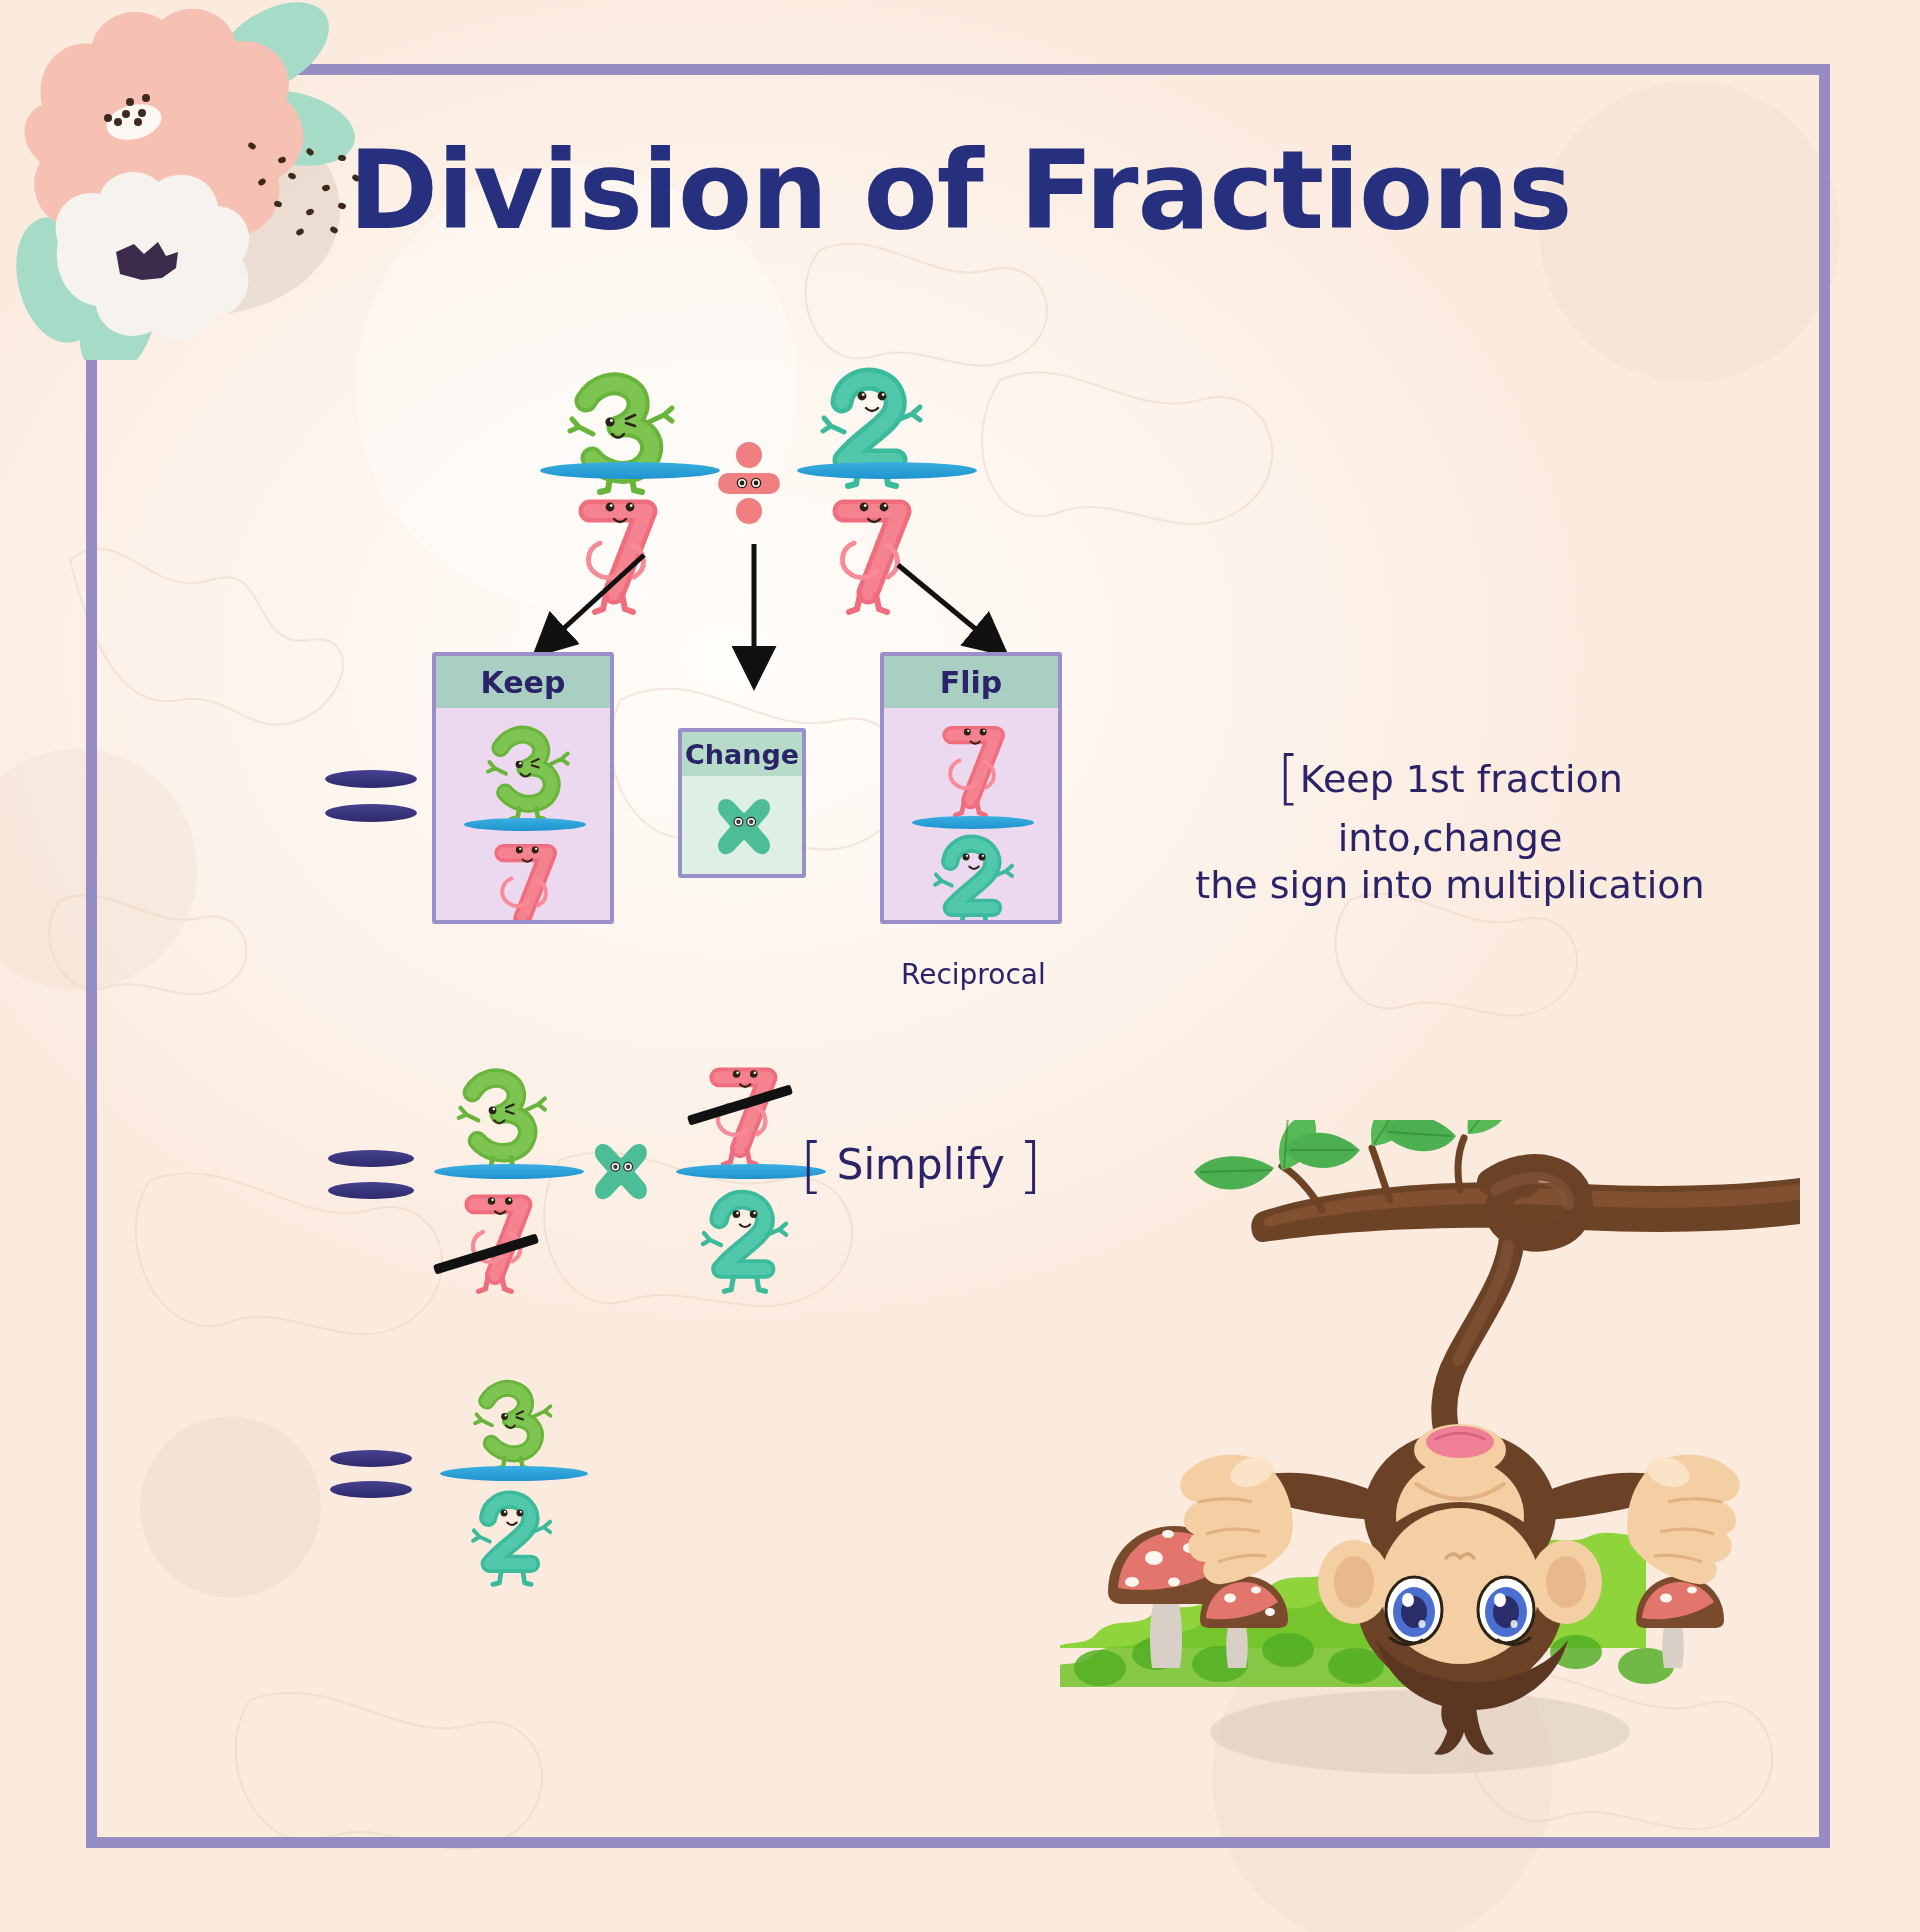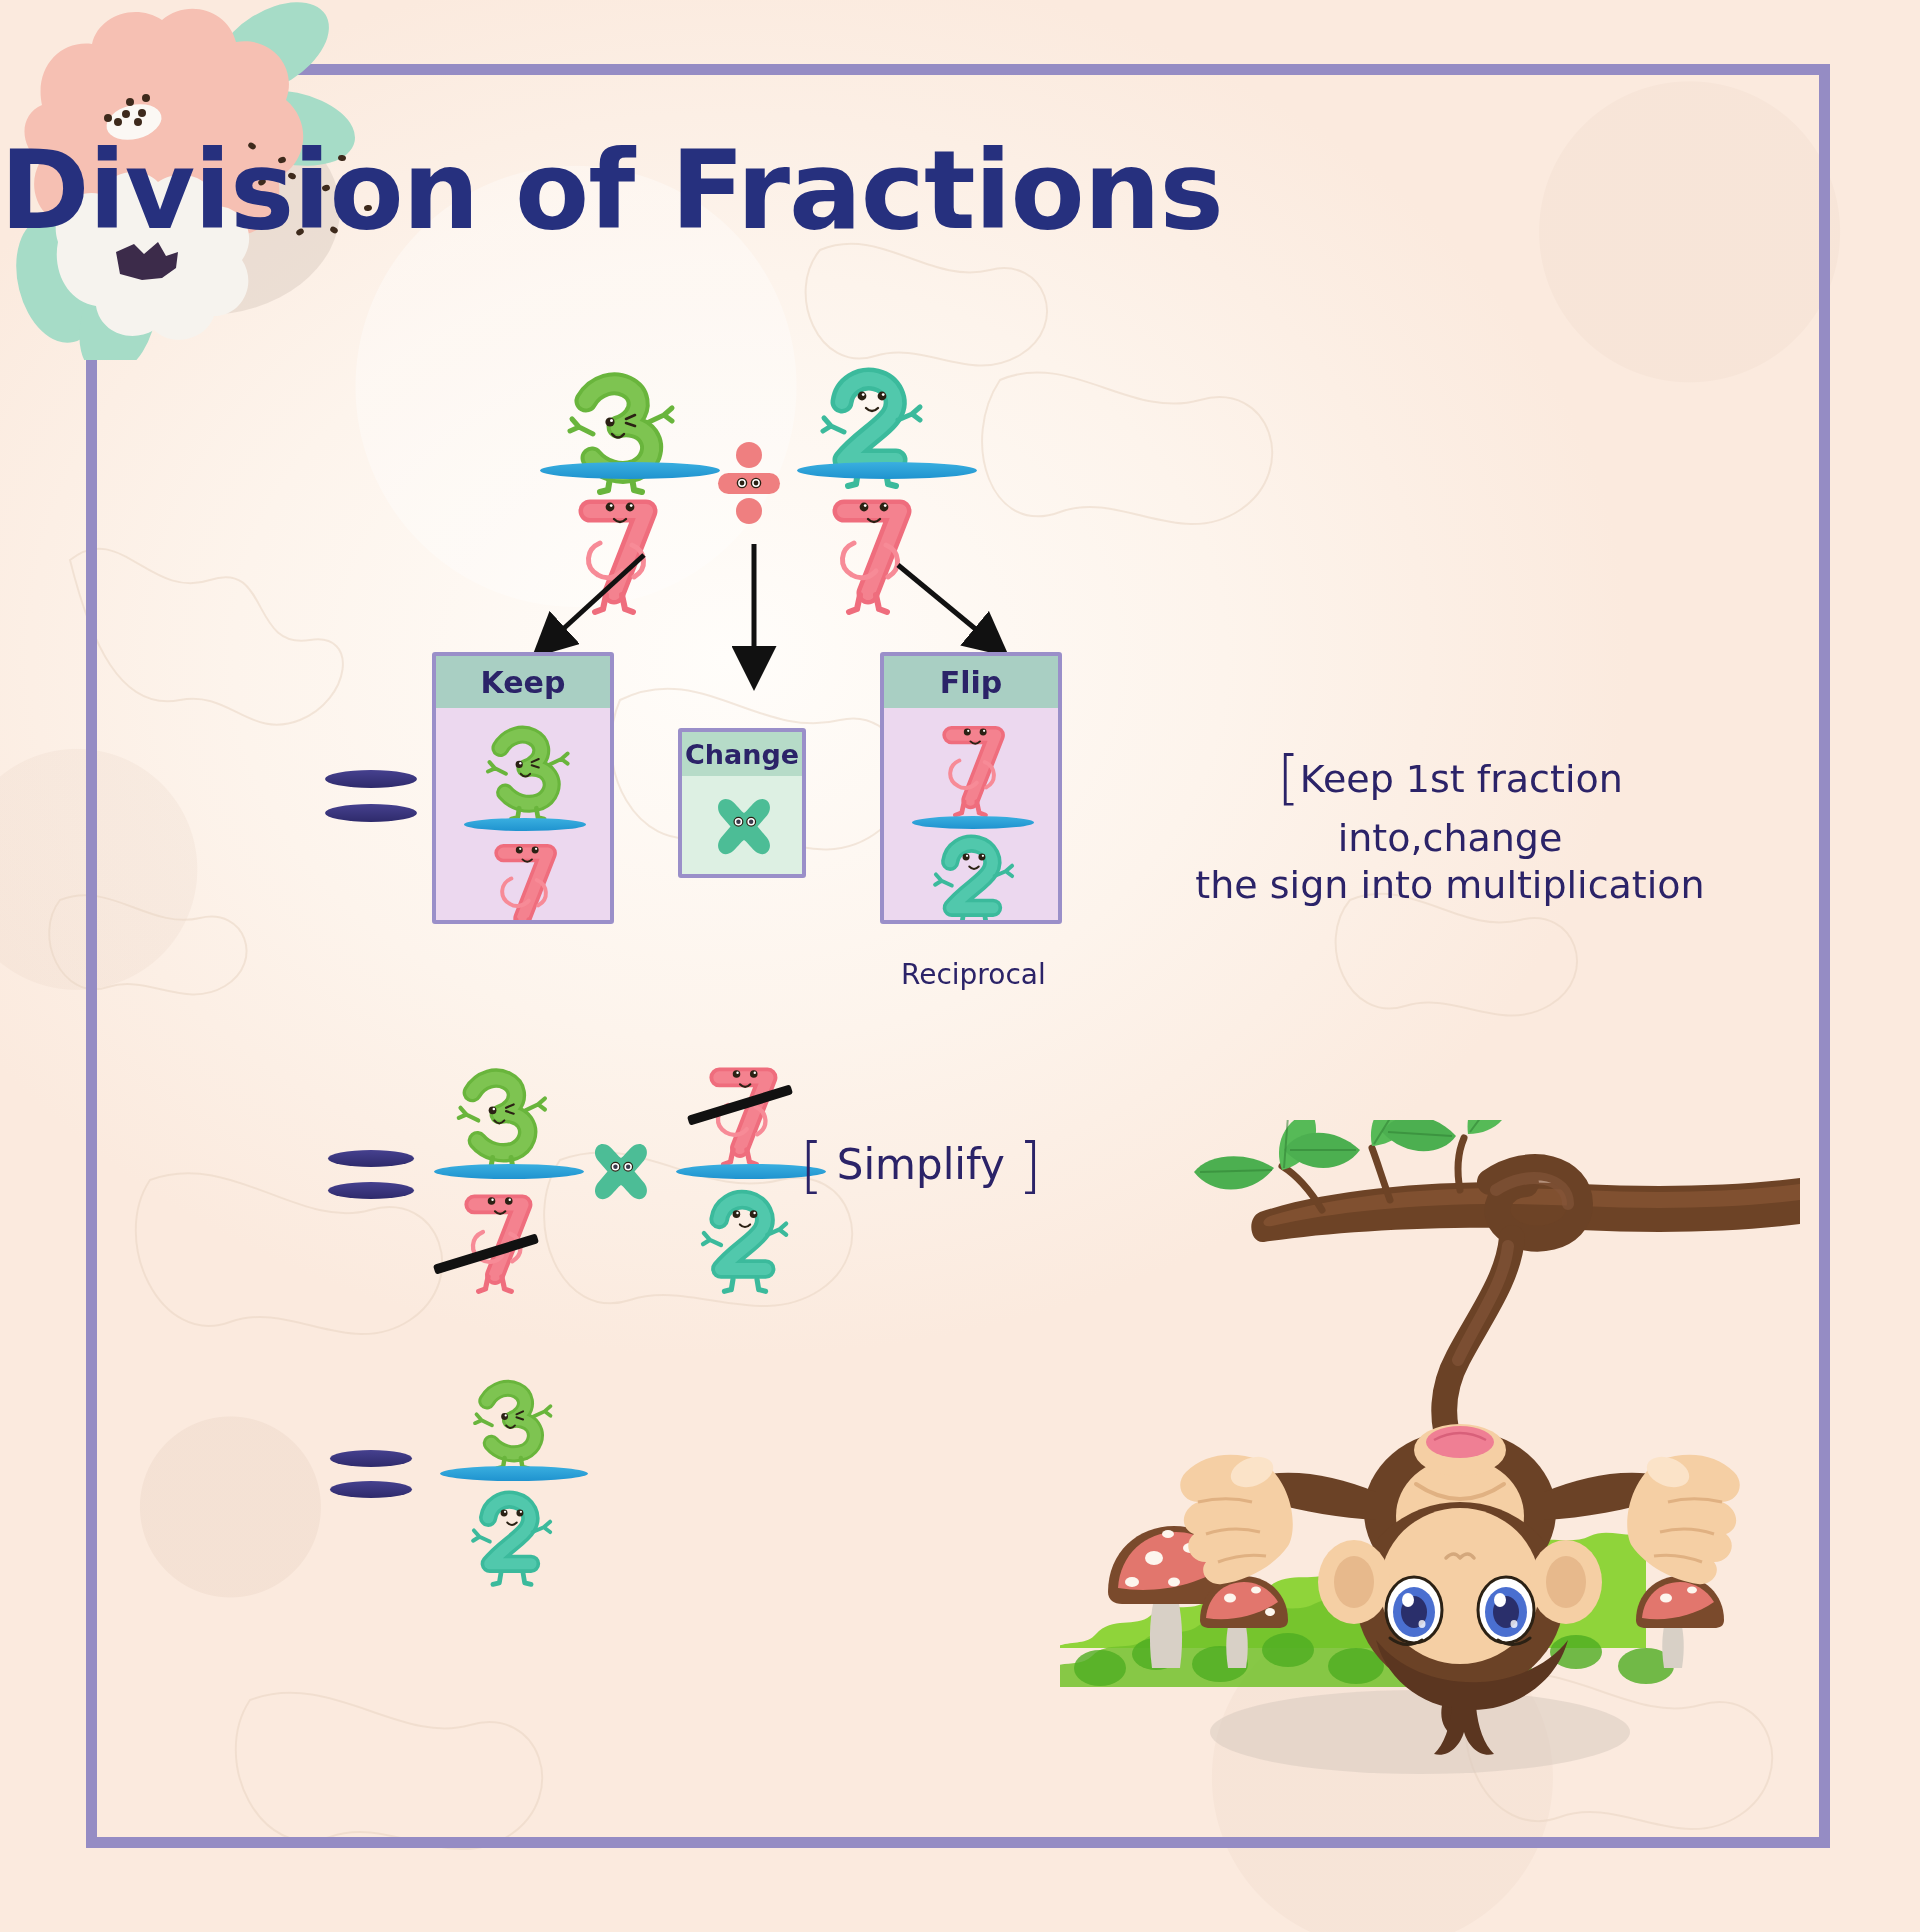--- a/index.html
+++ b/index.html
@@ -42,21 +42,21 @@
     width: 1744px; height: 1784px;
     border: 11px solid #958cc4;
     box-sizing: border-box;
   }
 
   
   #title {
     position: absolute;
     left: 0; right: 0;
     top: 128px;
-    text-align: left;
+    text-align: center;
     font-family: "DejaVu Sans", sans-serif;
     font-weight: bold;
     font-size: 108px;
     letter-spacing: -1px;
     color: #26307e;
     white-space: nowrap;
   }
 
   
   #flowers { position: absolute; left: -10px; top: -20px; width: 400px; height: 380px; }

